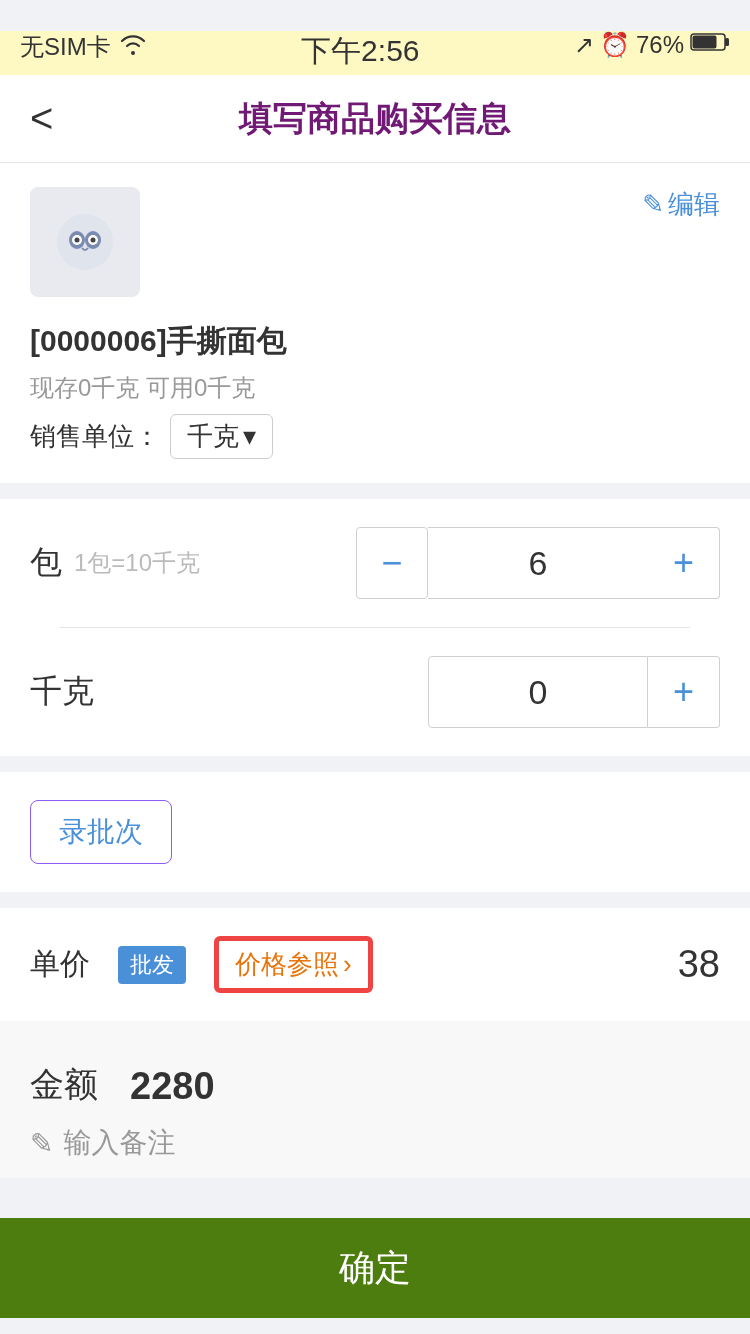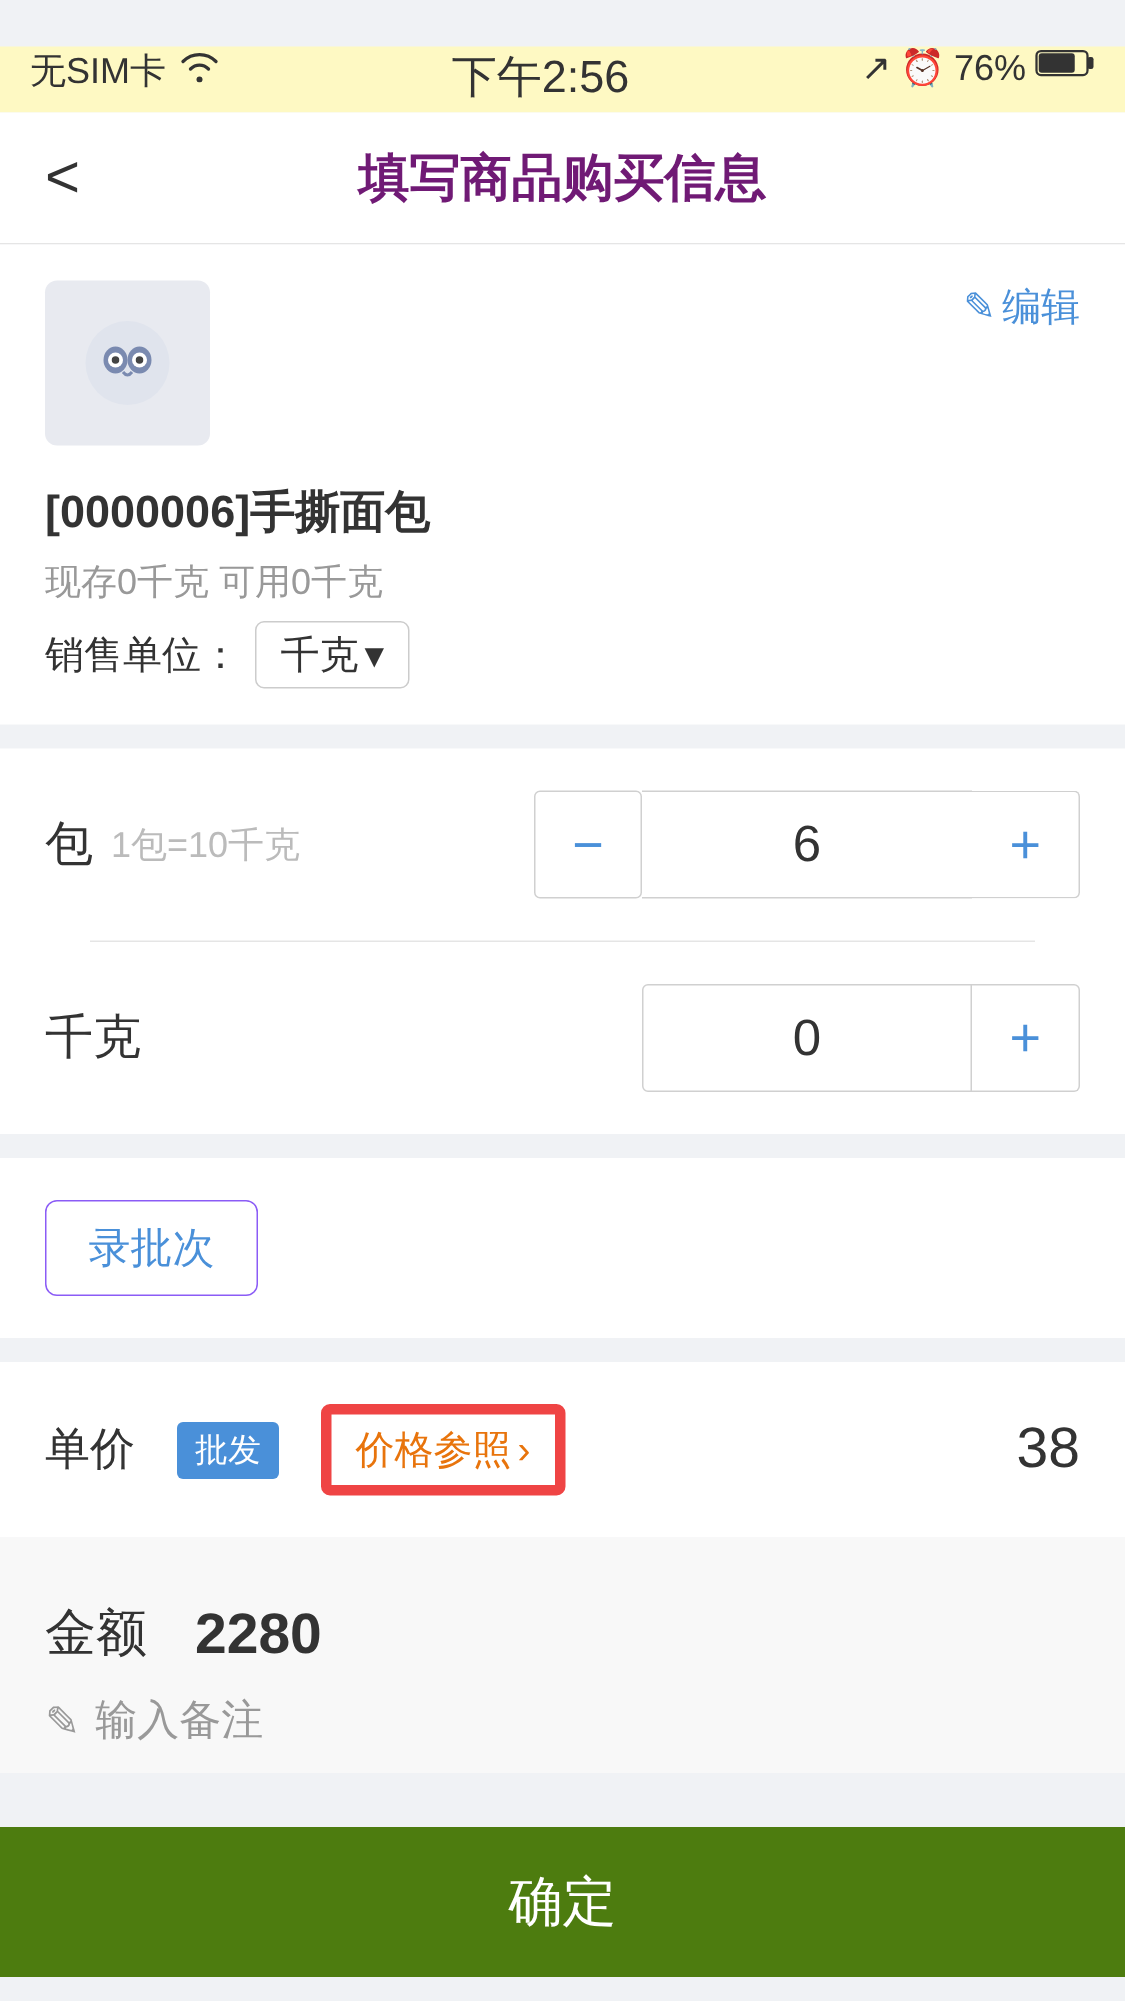--- a/index.html
+++ b/index.html
@@ -252,21 +252,21 @@
       color: #333;
     }
     .price-tag {
       background: #4a90d9;
       color: #fff;
       font-size: 22px;
       padding: 4px 12px;
       border-radius: 4px;
     }
     .price-ref-btn {
-      border: 7px solid #ef4444;
+      border: 5px solid #ef4444;
       border-radius: 6px;
       padding: 6px 16px;
       color: #e8740c;
       font-size: 26px;
       display: flex;
       align-items: center;
       gap: 4px;
       cursor: pointer;
       background: #fff;
     }

